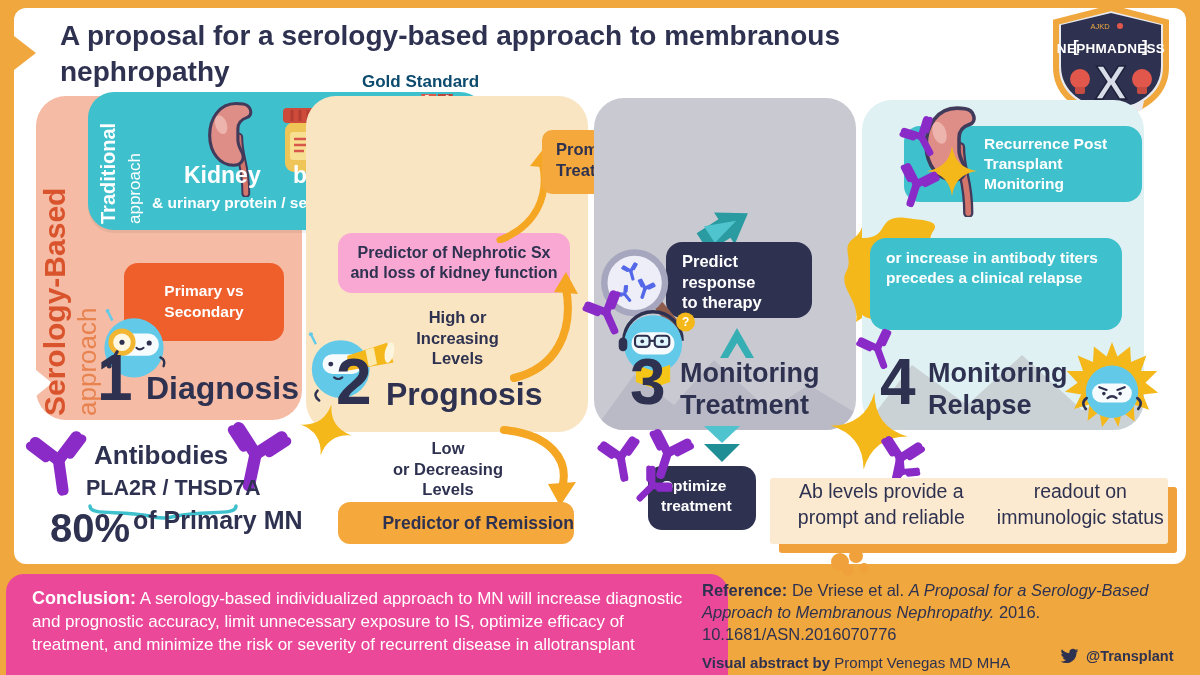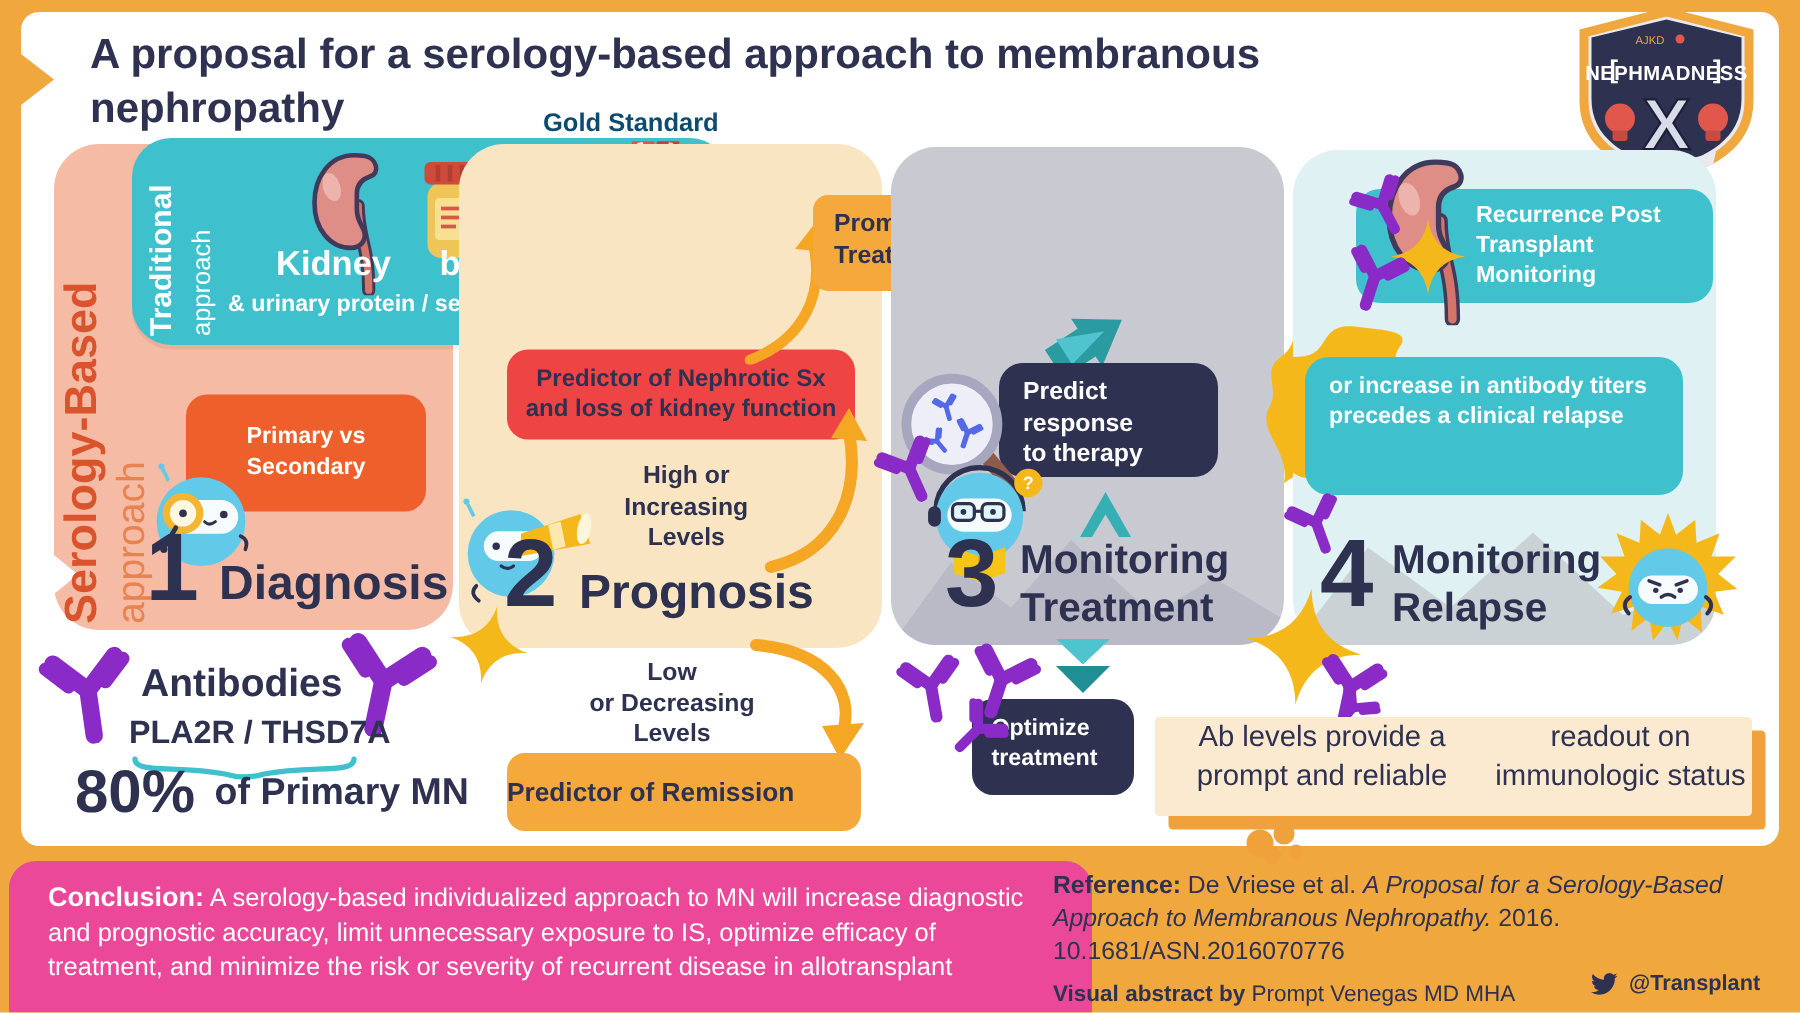--- a/index.html
+++ b/index.html
@@ -140,27 +140,27 @@
     <use href="#ab"></use>
   </svg>
 <svg class="abs ab" style="left:220px;top:422px;transform:rotate(12deg)" width="70" height="70" viewBox="0 0 24 24">
     <use href="#ab"></use>
   </svg>
 <div class="abs b navy" style="left:94px;top:440px;font-size:26px">Antibodies</div>
 <div class="abs sb navy" style="left:86px;top:476px;font-size:21.5px">PLA2R / THSD7A</div>
 <svg class="abs" style="left:88px;top:504px" width="150" height="18" viewBox="0 0 150 18">
   <path d="M2 2 C2 12 30 6 62 12 Q75 16 88 12 C120 6 148 12 148 2" stroke="#3FC0CD" stroke-width="3.5" fill="none" stroke-linecap="round"></path>
 </svg>
-<div class="abs" style="left:50px;top:506px;display:flex;align-items:center;gap:13px">
+<div class="abs" style="left:50px;top:506px;display:flex;align-items:flex-start;gap:3px">
   <span class="b navy" style="font-size:40px">80%</span>
   <span class="sb navy" style="font-size:25px">of Primary MN</span>
 </div>
 
 <div class="abs panel" style="left:306px;top:96px;width:282px;height:336px;background:#FAE5C3"></div>
-<div class="abs ctr" style="left:338px;top:233px;width:232px;height:60px;background:#ef4444;border-radius:14px;display:flex;align-items:center;justify-content:center">
+<div class="abs ctr" style="left:338px;top:233px;width:232px;height:60px;background:#f9a8d4;border-radius:14px;display:flex;align-items:center;justify-content:center">
   <span class="b navy" style="font-size:16px;width:210px;line-height:1.25">Predictor of Nephrotic Sx and  loss of kidney function</span>
 </div>
 <div class="abs ctr lines b navy" style="left:395px;top:307px;width:125px;font-size:16.5px;line-height:1.25">
   <span>High or</span>
   <span>Increasing</span>
   <span>Levels</span>
 </div>
 
 <svg class="abs" style="left:492px;top:148px" width="66" height="95" viewBox="0 0 66 95">
   <path d="M8 92 C44 78 58 48 50 14" stroke="#F5A623" stroke-width="7" fill="none" stroke-linecap="round"></path>
@@ -191,21 +191,21 @@
 
 <div class="abs ctr lines b navy" style="left:378px;top:438px;width:140px;font-size:16.5px;line-height:1.25">
   <span>Low</span>
   <span>or Decreasing</span>
   <span>Levels</span>
 </div>
 <svg class="abs" style="left:498px;top:420px" width="88" height="88" viewBox="0 0 88 88">
   <path d="M6 10 C52 14 72 40 64 68" stroke="#F5A623" stroke-width="8" fill="none" stroke-linecap="round"></path>
   <polygon points="50,64 78,62 62,86" fill="#F5A623"></polygon>
 </svg>
-<div class="abs ctr" style="left:338px;top:502px;width:236px;height:52px;background:#F5A83B;border-radius:12px;display:flex;align-items:center;justify-content:flex-start">
+<div class="abs ctr" style="left:338px;top:502px;width:236px;height:42px;background:#F5A83B;border-radius:12px;display:flex;align-items:center;justify-content:flex-end">
   <span class="sb navy" style="font-size:17.5px">Predictor of Remission</span>
 </div>
 
 <div class="abs" style="left:542px;top:130px;width:168px;height:64px;background:#F5A83B;border-radius:10px">
   <div class="lines sb navy" style="padding:9px 0 0 14px;font-size:16.5px;line-height:1.3">
     <span>Prompt</span>
     <span>Treatment</span>
   </div>
 </div>
 <svg class="abs" style="left:628px;top:106px" width="62" height="98" viewBox="0 0 64 100">

